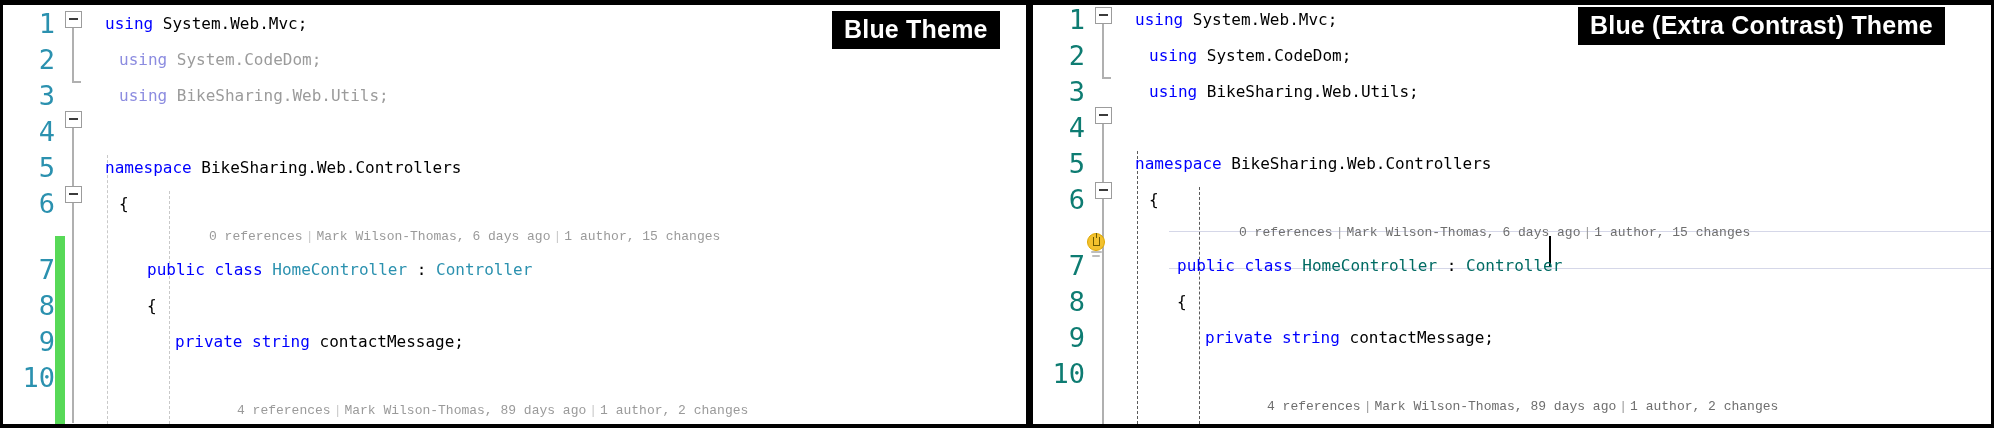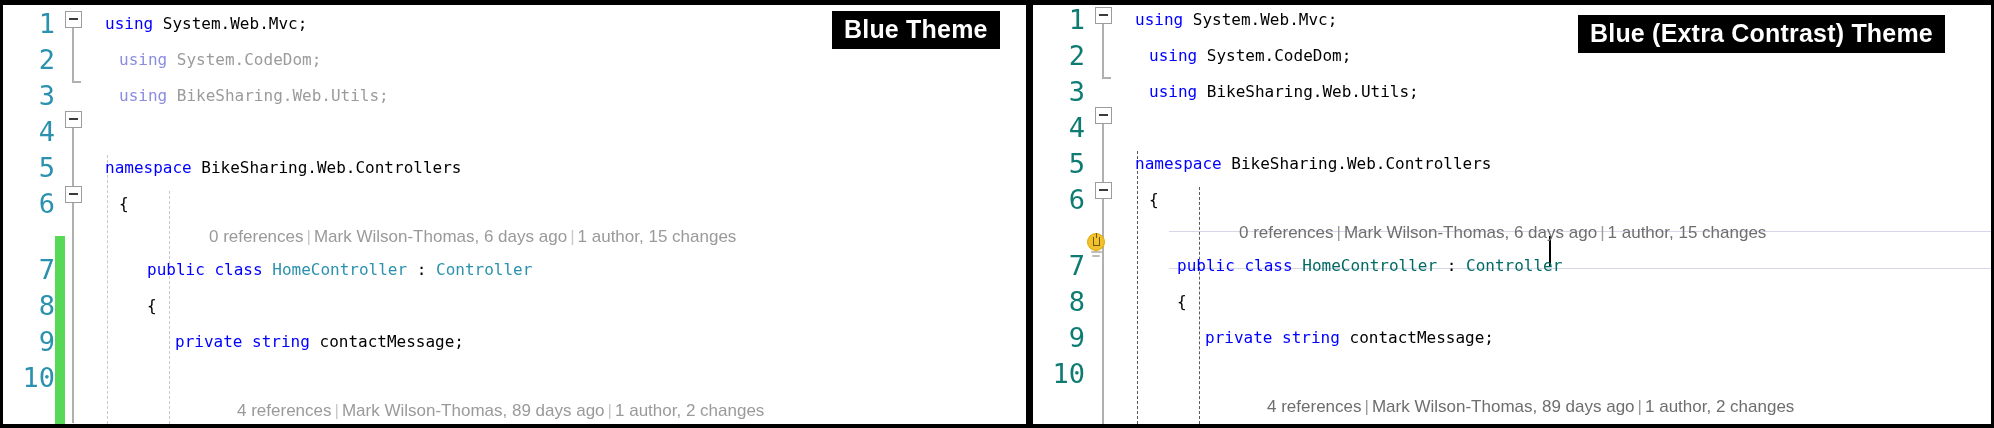--- a/index.html
+++ b/index.html
@@ -35,22 +35,22 @@
     flex:1;font-size:16px;line-height:38px;white-space:pre;
     font-family:"DejaVu Sans Mono","Liberation Mono",monospace;
     color:#000;
   }
   .left .code{padding-left:14px;}
   .right .code{padding-left:14px;}
 
   
   .row.lens{height:30px;}
   .lens .code{
-    font-family:Liberation Sans, sans-serif;
-    font-size:17px;line-height:30px;color:#9a9a9a;letter-spacing:0px;
+    font-family:Liberation Mono, monospace;
+    font-size:13px;line-height:30px;color:#9a9a9a;letter-spacing:0px;
   }
   .right .lens .code{color:#6e6e6e;}
   .lens .sep{color:#c9c9c9;padding:0 3px;}
   .right .lens .sep{color:#9a9a9a;}
 
   
   .left .kw{color:#0000FF;}
   .left .kw-dim{color:#8C8CE0;}
   .left .id-dim{color:#9b9b9b;}
   .left .type{color:#2B91AF;}
@@ -286,15 +286,15 @@
       </div>
     </div>
 
   <div class="top-strip"></div>
   <div class="bottom-strip"></div>
   <div class="edge-left"></div>
   <div class="edge-right"></div>
   <div class="mid-divider"></div>
 
   <div class="badge" id="badge-left" style="left:832px;top:11px;text-align:center;">Blue Theme</div>
-  <div class="badge" id="badge-right" style="left:1578px;top:15px;">Blue (Extra Contrast) Theme</div>
+  <div class="badge" id="badge-right" style="left:1578px;top:7px;">Blue (Extra Contrast) Theme</div>
 
 </div>
 
 </body></html>

